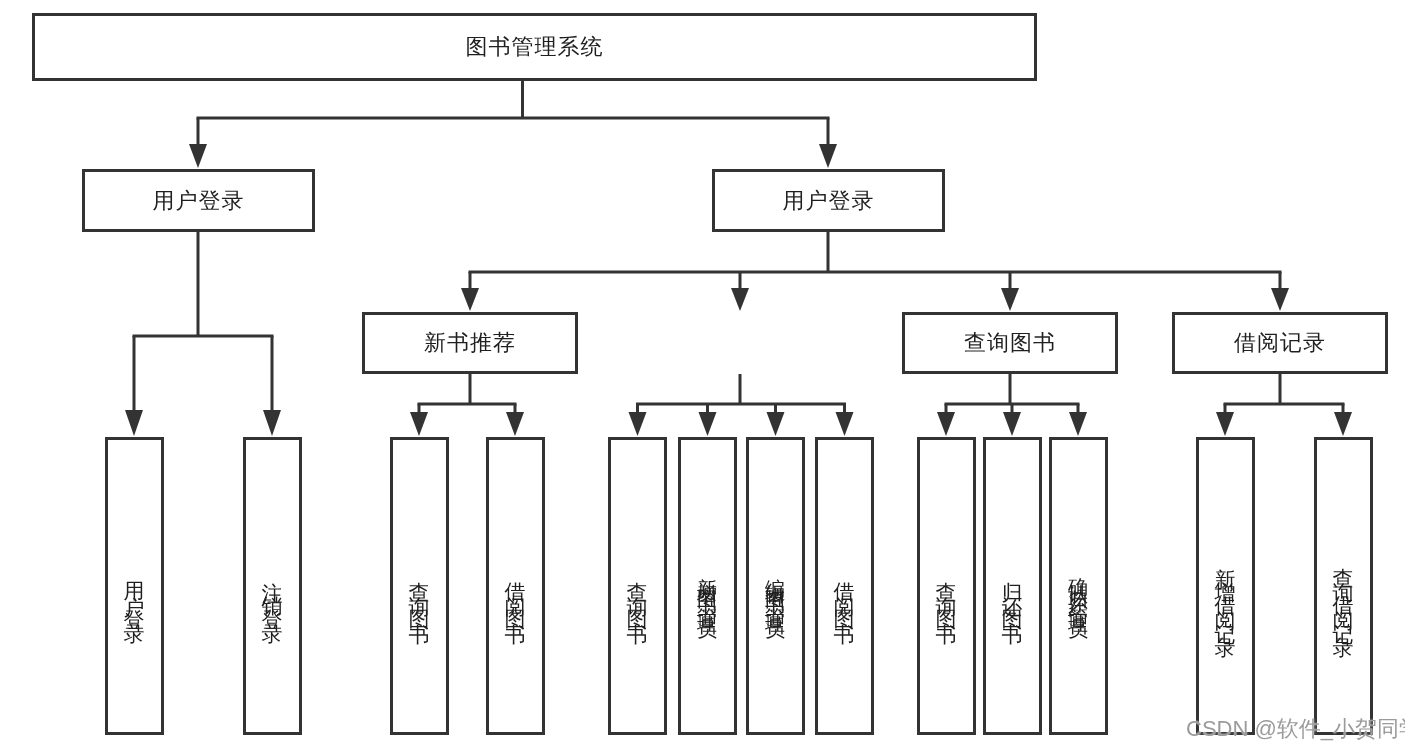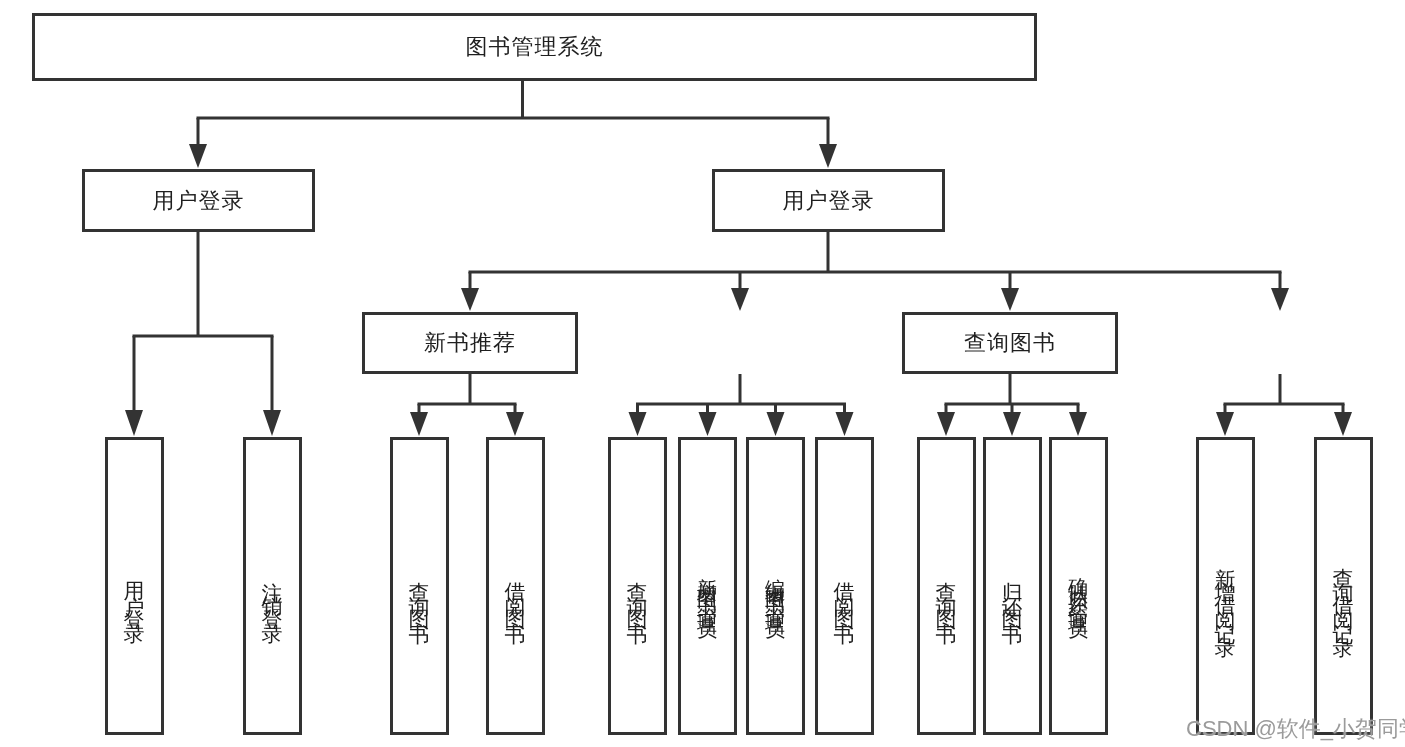--- a/index.html
+++ b/index.html
@@ -154,20 +154,23 @@
   <div class="node" style="left:712px; top:169px; width:233px; height:63px;">
     <span class="hbox-label">用户登录</span>
   </div>
 
   <div class="node" style="left:362px; top:312px; width:216px; height:62px;justify-content:center;">
     <span class="hbox-label">新书推荐</span>
   </div>
   <div class="node" style="left:902px; top:312px; width:216px; height:62px;">
     <span class="hbox-label">查询图书</span>
   </div>
+  <div class="node" style="left:1172px; top:312px; width:216px; height:62px;">
+    <span class="hbox-label">借阅记录</span>
+  </div>
 
   <div class="node leaf" style="left:105px;">
     <span class="vtext">用户登录</span>
   </div>
   <div class="node leaf" style="left:243px;">
     <span class="vtext">注销登录</span>
   </div>
 
   <div class="node leaf" style="left:390px;">
     <span class="vtext">查询图书</span>

